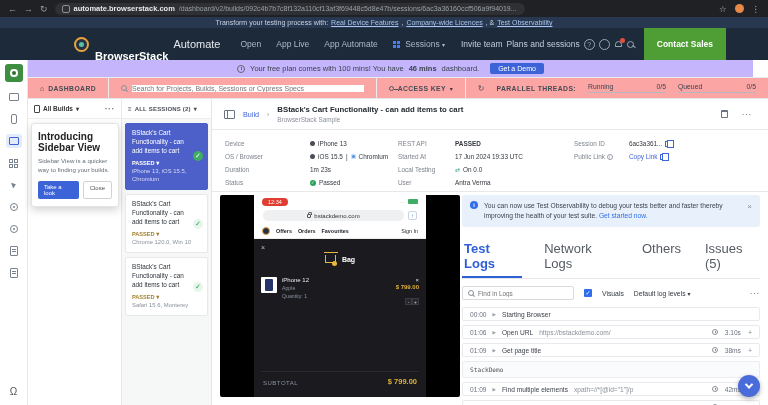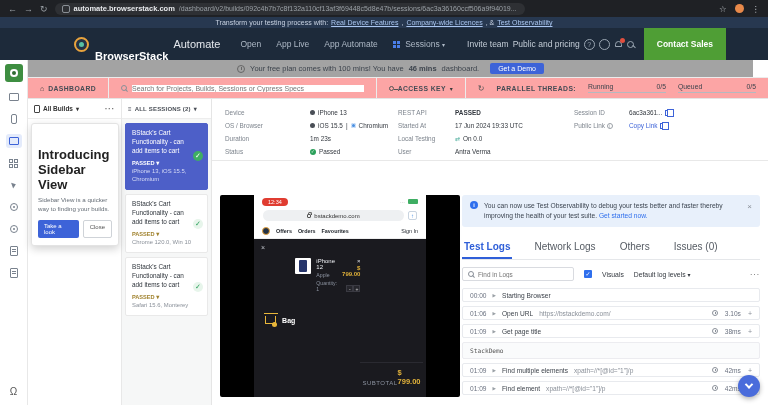--- a/index.html
+++ b/index.html
@@ -33,21 +33,21 @@
   .hright { margin-left:auto; display:flex; align-items:center; gap:4px; font-size:8.5px; color:#c3ccd6; }
   .circ { width:11px; height:11px; border:1px solid #9aa6b2; border-radius:50%; display:inline-flex; align-items:center; justify-content:center; font-size:7px; color:#9aa6b2; }
   .bell { position:relative; width:9px; height:9px; }
   .bell i { display:block; width:7px; height:6px; border:1px solid #9aa6b2; border-radius:4px 4px 0 0; margin:1px auto 0; }
   .bell::after { content:""; position:absolute; right:-2px; top:-2px; width:5px; height:5px; border-radius:50%; background:#e04f3f; }
   .mag { width:7px; height:7px; border:1.2px solid #9aa6b2; border-radius:50%; position:relative; display:inline-block; }
   .mag::after { content:""; position:absolute; width:4px; height:1.2px; background:#9aa6b2; transform:rotate(45deg); right:-3px; bottom:-1px; }
   .contact-btn { background:#4f9e35; color:#fff; font-size:8.5px; font-weight:bold; height:32px; padding:0 13px; display:flex; align-items:center; margin-left:6px; margin-right:42px; cursor:pointer; }
 
   
-  #planbar { top:60px; left:28px; right:15px; height:17px; background:#a3a3a3; display:flex; align-items:center; justify-content:center; gap:5px; font-size:7.5px; color:#3c434c; }
+  #planbar { top:60px; left:28px; right:15px; height:17px; background:#c4b5fd; display:flex; align-items:center; justify-content:center; gap:5px; font-size:7.5px; color:#3c434c; }
   .clock-ic { width:8px; height:8px; border:1px solid #666; border-radius:50%; position:relative; }
   .clock-ic::after { content:""; position:absolute; left:3px; top:1px; width:1px; height:3px; background:#666; }
   .demo-btn { background:#3d63d8; color:#fff; font-size:7px; border-radius:2px; padding:2px 8px; margin-left:6px; cursor:pointer; }
 
   
   #toolbar { top:77px; left:28px; right:0; height:22px; border-top:1px solid #ececec; border-bottom:1px solid #e5e5e5; display:flex; align-items:stretch; font-size:7px; color:#3c3c3c; background:#fca5a5; }
   .tb-sec { display:flex; align-items:center; gap:4px; padding:0 12px; border-right:1px solid #ececec; }
   .tb-label { letter-spacing:.4px; font-weight:bold; color:#454c55; font-size:6.8px; }
   .tb-search { flex:1; display:flex; align-items:center; gap:5px; padding:0 12px; border-right:1px solid #ececec; }
   .tb-search input { border:none; outline:none; font-size:7px; color:#555; width:100%; font-family:"Liberation Sans",sans-serif; }
@@ -76,21 +76,21 @@
   .ric-doc { width:8px; height:10px; border:1px solid #79828e; border-radius:1px; position:relative; }
   .ric-doc::after { content:""; position:absolute; left:1px; top:2px; width:4px; height:1px; background:#79828e; box-shadow:0 2px 0 #79828e; }
   .rail-bottom { margin-top:auto; margin-bottom:8px; font-size:10px; color:#555; }
 
   
   #builds { top:99px; left:28px; width:94px; bottom:0; background:#fff; border-right:1px solid #e8e8e8; }
   .pane-head { height:20px; border-bottom:1px solid #ededed; display:flex; align-items:center; gap:3px; padding:0 6px; font-size:6.5px; font-weight:bold; color:#333; }
   .doc-ic { width:6px; height:8px; border:1px solid #444; border-radius:1px; flex:none; }
   .more-dots { margin-left:auto; color:#555; font-size:7px; letter-spacing:1px; cursor:pointer; }
   .popover { position:absolute; top:24px; left:3px; width:88px; background:#fff; border:1px solid #e3e3e3; border-radius:3px; box-shadow:0 3px 8px rgba(0,0,0,.18); padding:7px 6px; z-index:5; }
-  .pop-title { font-size:13px; font-weight:bold; color:#222; margin-bottom:4px;margin-top:16px; }
+  .pop-title { font-size:10px; font-weight:bold; color:#222; margin-bottom:4px; }
   .pop-body { font-size:6.2px; color:#646c75; line-height:1.45; margin-bottom:6px; }
   .pop-btns { display:flex; gap:4px; }
   .btn-primary { background:#3d63d8; color:#fff; font-size:6px; border-radius:2px; padding:3px 6px; cursor:pointer; }
   .btn-ghost { border:1px solid #cfd3d8; color:#555; font-size:6px; border-radius:2px; padding:3px 6px; cursor:pointer; background:#fff; }
 
   
   #sessions { top:99px; left:122px; width:90px; bottom:0; background:#f6f7f7; border-right:1px solid #e5e5e5; }
   #sessions .pane-head { font-size:6px; color:#4a4f57; letter-spacing:.2px; background:#fff; }
   .sess-card { margin:4px 3px 0; background:#fff; border:1px solid #e9e9e9; border-radius:2px; padding:5px 14px 5px 6px; position:relative; cursor:pointer; }
   .sess-title { font-size:6.4px; line-height:1.4; color:#2e343b; }
@@ -143,21 +143,21 @@
   .batt-ic { width:10px; height:5px; background:#3fae63; border-radius:1px; }
   .ph-url { height:15px; display:flex; align-items:center; padding:0 9px; gap:4px; }
   .url-box { flex:1; background:#eef0f2; border-radius:7px; height:11px; display:flex; align-items:center; justify-content:center; gap:3px; font-size:6px; color:#333; }
   .lock-ic { width:4px; height:4px; border:1px solid #555; border-radius:1px; position:relative; }
   .lock-ic::before { content:""; position:absolute; left:0px; top:-3px; width:2px; height:2px; border:1px solid #555; border-bottom:none; border-radius:2px 2px 0 0; }
   .share-ic { font-size:6px; color:#4a90e2; border:1px solid #c9d4e0; border-radius:2px; width:9px; height:9px; line-height:8px; text-align:center; }
   .ph-nav { height:16px; display:flex; align-items:center; gap:6px; padding:0 8px; border-bottom:1px solid #eee; }
   .ph-logo { width:8px; height:8px; border-radius:50%; background:#233246; border:1.5px solid #e8a33d; }
   .ph-link { font-size:5.4px; font-weight:bold; color:#24292f; cursor:pointer; }
   .ph-signin { margin-left:auto; font-size:5.4px; color:#24292f; cursor:pointer; }
-  .ph-dark { flex:1; color:#e8e8ea; position:relative; padding:5px 7px; display:flex; }
+  .ph-dark { flex:1; color:#e8e8ea; position:relative; padding:5px 7px; display:flex; flex-direction:column; }
   .ph-close { font-size:7px; color:#c2c5cc; cursor:pointer; }
   .bag-head { display:flex; align-items:center; justify-content:center; gap:6px; margin-top:4px; }
   .cart-ic { width:11px; height:8px; border:1px solid #e8b63a; border-top:none; position:relative; }
   .cart-ic::before { content:""; position:absolute; left:-2px; top:-3px; width:14px; height:1px; background:#e8b63a; }
   .cart-ic::after { content:""; position:absolute; left:6px; bottom:-4px; width:5px; height:5px; border-radius:50%; background:#e8b63a; }
   .bag-label { font-size:7px; font-weight:bold; color:#fff; }
   .cart-item { display:flex; margin-top:14px; gap:5px; }
   .thumb { width:16px; height:16px; background:#fff; border-radius:1px; position:relative; flex:none; }
   .thumb::after { content:""; position:absolute; left:4px; top:2px; width:8px; height:12px; background:#27356b; border-radius:1px; }
   .ci-name { font-size:6px; color:#eceef2; }
@@ -170,21 +170,21 @@
   .ph-foot { margin-top:auto; border-top:1px solid #2a2a31; padding:5px 2px 6px; display:flex; align-items:flex-end; }
   .sub-label { font-size:6px; color:#8c93a0; letter-spacing:.5px; }
   .sub-val { margin-left:auto; font-size:7.5px; font-weight:bold; color:#e0b13a; }
 
   
   #logs { position:absolute; left:250px; top:96px; right:8px; bottom:0; }
   .obs-banner { background:#e8f0fb; border-radius:3px; padding:6px 8px; display:flex; gap:6px; font-size:6.7px; color:#3b4450; line-height:1.5; }
   .info-ic { width:8px; height:8px; border-radius:50%; background:#2f6fed; color:#fff; font-size:5.5px; line-height:8px; text-align:center; flex:none; font-style:normal; font-weight:bold; }
   .obs-close { margin-left:auto; color:#8a9099; font-size:8px; cursor:pointer; flex:none; }
   .obs-link { color:#2f6fed; cursor:pointer; }
-  .tabs { display:flex; gap:20px; border-bottom:1px solid #e5e7ea; margin-top:10px; font-size:10px; color:#555b63; }
+  .tabs { display:flex; gap:20px; border-bottom:1px solid #e5e7ea; margin-top:10px; font-size:13px; color:#555b63; }
   .tab { padding:4px 2px 5px; cursor:pointer; }
   .tab-active { color:#2f5fd8; font-weight:bold; border-bottom:2px solid #2f5fd8; }
   .log-ctrl { display:flex; align-items:center; gap:10px; margin-top:7px; }
   .find-box { width:112px; height:14px; border:1px solid #d9dbe0; border-radius:2px; display:flex; align-items:center; gap:4px; padding:0 5px; }
   .find-box input { border:none; outline:none; width:100%; font-size:6.4px; color:#555; font-family:"Liberation Sans",sans-serif; }
   .cbx { width:8px; height:8px; background:#2f6fed; border-radius:1px; color:#fff; font-size:6px; line-height:8px; text-align:center; }
   .ctrl-lab { font-size:6.8px; color:#33383f; }
   .log-rows { margin-top:7px; }
   .log-row { border:1px solid #e8eaee; border-radius:2px; height:14px; display:flex; align-items:center; gap:6px; padding:0 7px; margin-bottom:4px; font-size:6.6px; color:#3d434b; background:#fff; }
   .lr-time { color:#6b7280; }
@@ -241,21 +241,21 @@
           <i></i>
           <i></i>
           <i></i>
         </span>
       <span>Sessions</span>
       <span class="chev">▾</span>
     </span>
   </div>
   <div class="hright">
     <span>Invite team</span>
-    <span>Public and pricing</span>
+    <span>Plans and sessions</span>
     <span class="circ">?</span>
     <span class="circ"></span>
     <span class="bell">
         <i></i>
       </span>
     <span class="mag"></span>
     <span class="contact-btn">Contact Sales</span>
   </div>
 </div>
 
@@ -373,20 +373,33 @@
   <div class="sess-card">
     <div class="sess-title">BStack's Cart Functionality - can add items to cart</div>
     <div class="sess-status"><span>PASSED</span> <span class="chev">▾</span></div>
     <div class="sess-env">Safari 15.6, Monterey</div>
     <span class="sess-check">✓</span>
   </div>
 </div>
 
 <div id="main" class="abs">
 
+  <div class="mhead">
+    <span class="collapse-ic"></span>
+    <span class="crumb">Build</span>
+    <span class="crumb-sep">›</span>
+    <span>
+      <div class="mtitle">BStack's Cart Functionality - can add items to cart</div>
+      <div class="msub">BrowserStack Sample</div>
+    </span>
+    <span class="mhead-right">
+      <span class="trash-ic"></span>
+      <span class="more-dots">···</span>
+    </span>
+  </div>
 
   <div class="meta">
     <div class="grp g1">
       <div class="row">
           <span class="mlab">Device</span>
         <span class="mval">
             <span class="apple-ic"></span>
             <span>iPhone 13</span>
           </span>
         </div>
@@ -511,21 +524,21 @@
       <i class="info-ic">i</i>
       <span><span>You can now use Test Observability to debug your tests better and faster thereby improving the health of your test suite.</span>
         <span class="obs-link">Get started now.</span></span>
       <span class="obs-close">×</span>
     </div>
 
     <div class="tabs">
       <span class="tab tab-active">Test Logs</span>
       <span class="tab">Network Logs</span>
       <span class="tab">Others</span>
-      <span class="tab">Issues (0)</span>
+      <span class="tab">Issues (5)</span>
     </div>
 
     <div class="log-ctrl">
       <span class="find-box">
         <span class="mag2"></span>
         <input placeholder="Find in Logs" style="">
       </span>
       <span class="cbx">✓</span>
       <span class="ctrl-lab">Visuals</span>
       <span class="ctrl-lab"><span>Default log levels</span> <span class="chev">▾</span></span>

